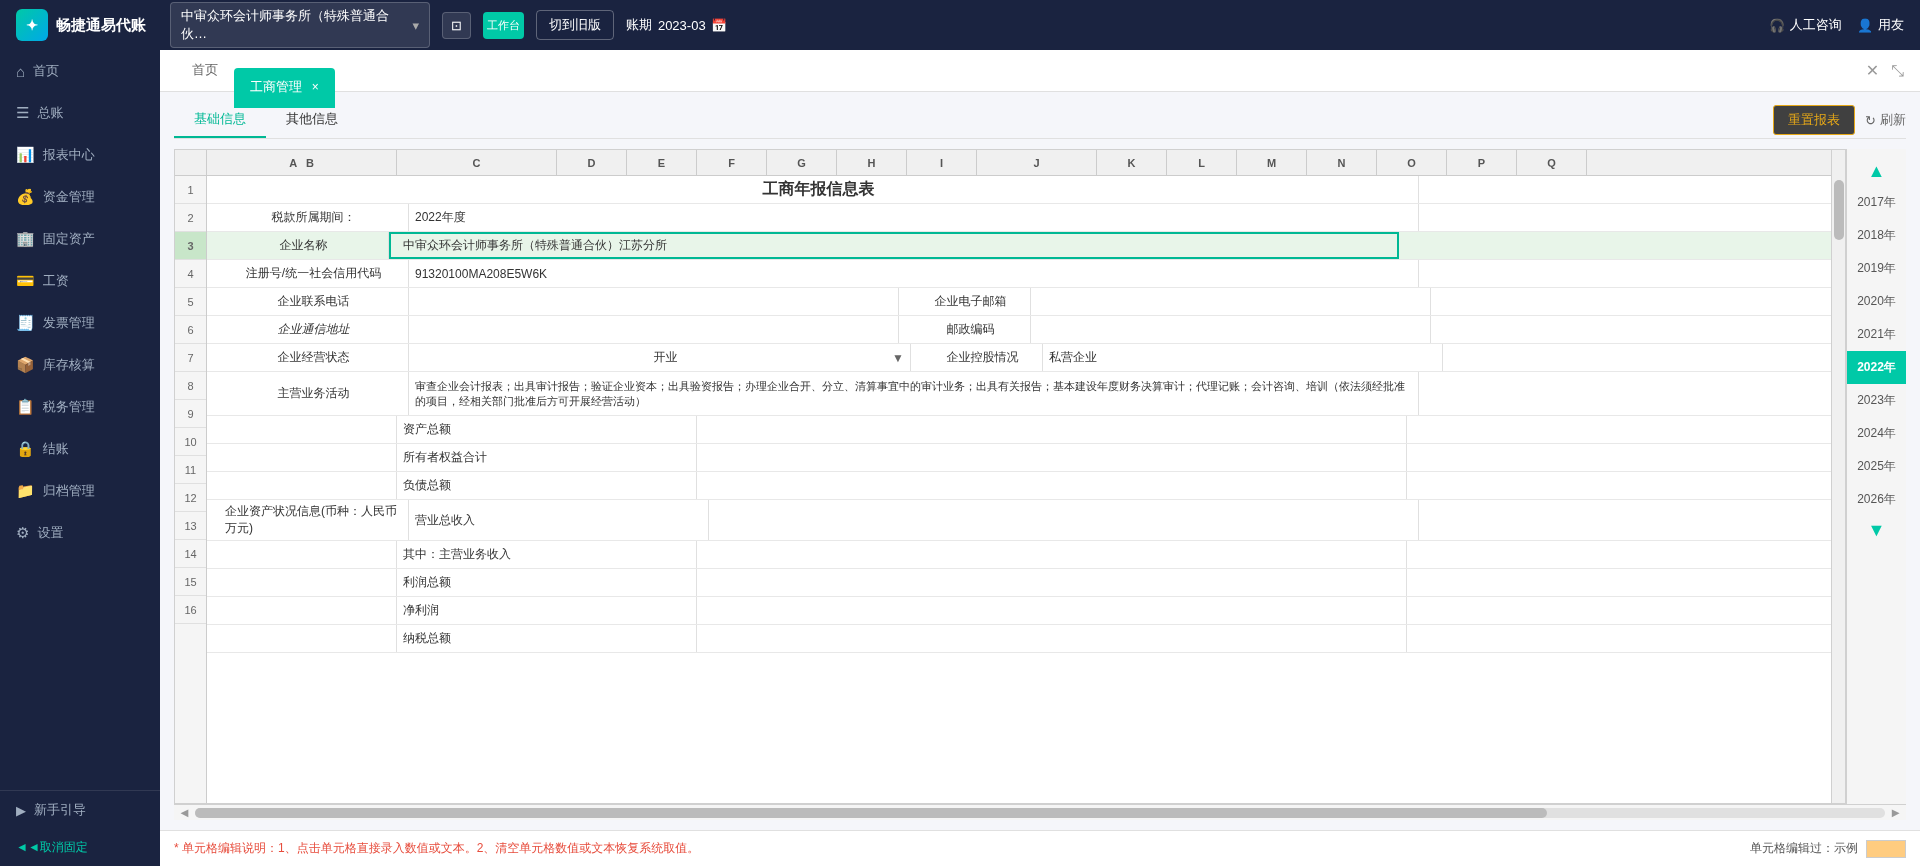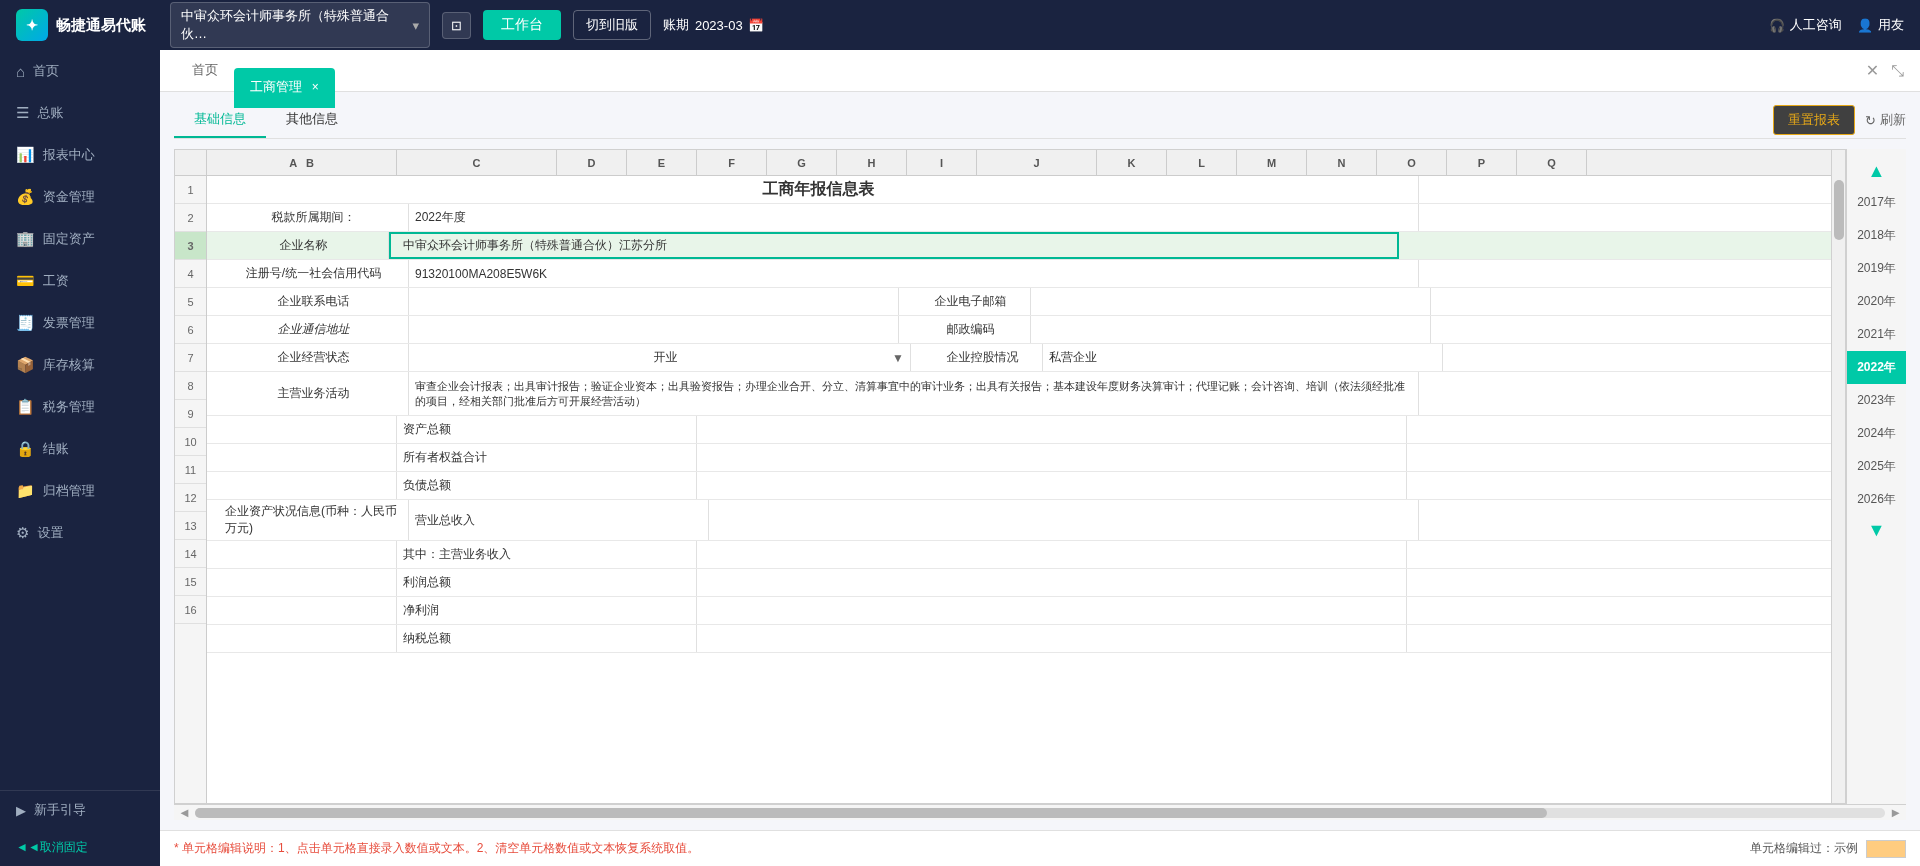--- a/index.html
+++ b/index.html
@@ -26,21 +26,21 @@
       background: rgba(255,255,255,0.1); border: 1px solid rgba(255,255,255,0.2); border-radius: 4px;
       color: #fff; padding: 4px 10px; display: flex; align-items: center; gap: 6px; cursor: pointer; font-size: 13px;
       max-width: 260px;
     }
     .company-selector .chevron { color: #aaa; }
     .icon-btn {
       background: rgba(255,255,255,0.1); border: 1px solid rgba(255,255,255,0.2); border-radius: 4px;
       color: #fff; padding: 5px 8px; cursor: pointer; display: flex; align-items: center; justify-content: center;
     }
     .workbench-btn {
-      background: #00c9a7; border: none; border-radius: 4px; color: #fff; padding: 6px 18px; cursor: pointer; font-size: 14px;
+      background: #00c9a7; border: none; border-radius: 4px; color: #fff; padding: 6px 4px; cursor: pointer; font-size: 11px;
     }
     .old-ver-btn {
       background: transparent; border: 1px solid rgba(255,255,255,0.3); border-radius: 4px; color: #fff; padding: 5px 12px; cursor: pointer; font-size: 13px;
     }
     .period-display {
       color: #fff; font-size: 13px; display: flex; align-items: center; gap: 6px;
     }
     .header-right {
       margin-left: auto; display: flex; align-items: center; gap: 16px; color: #fff;
     }

